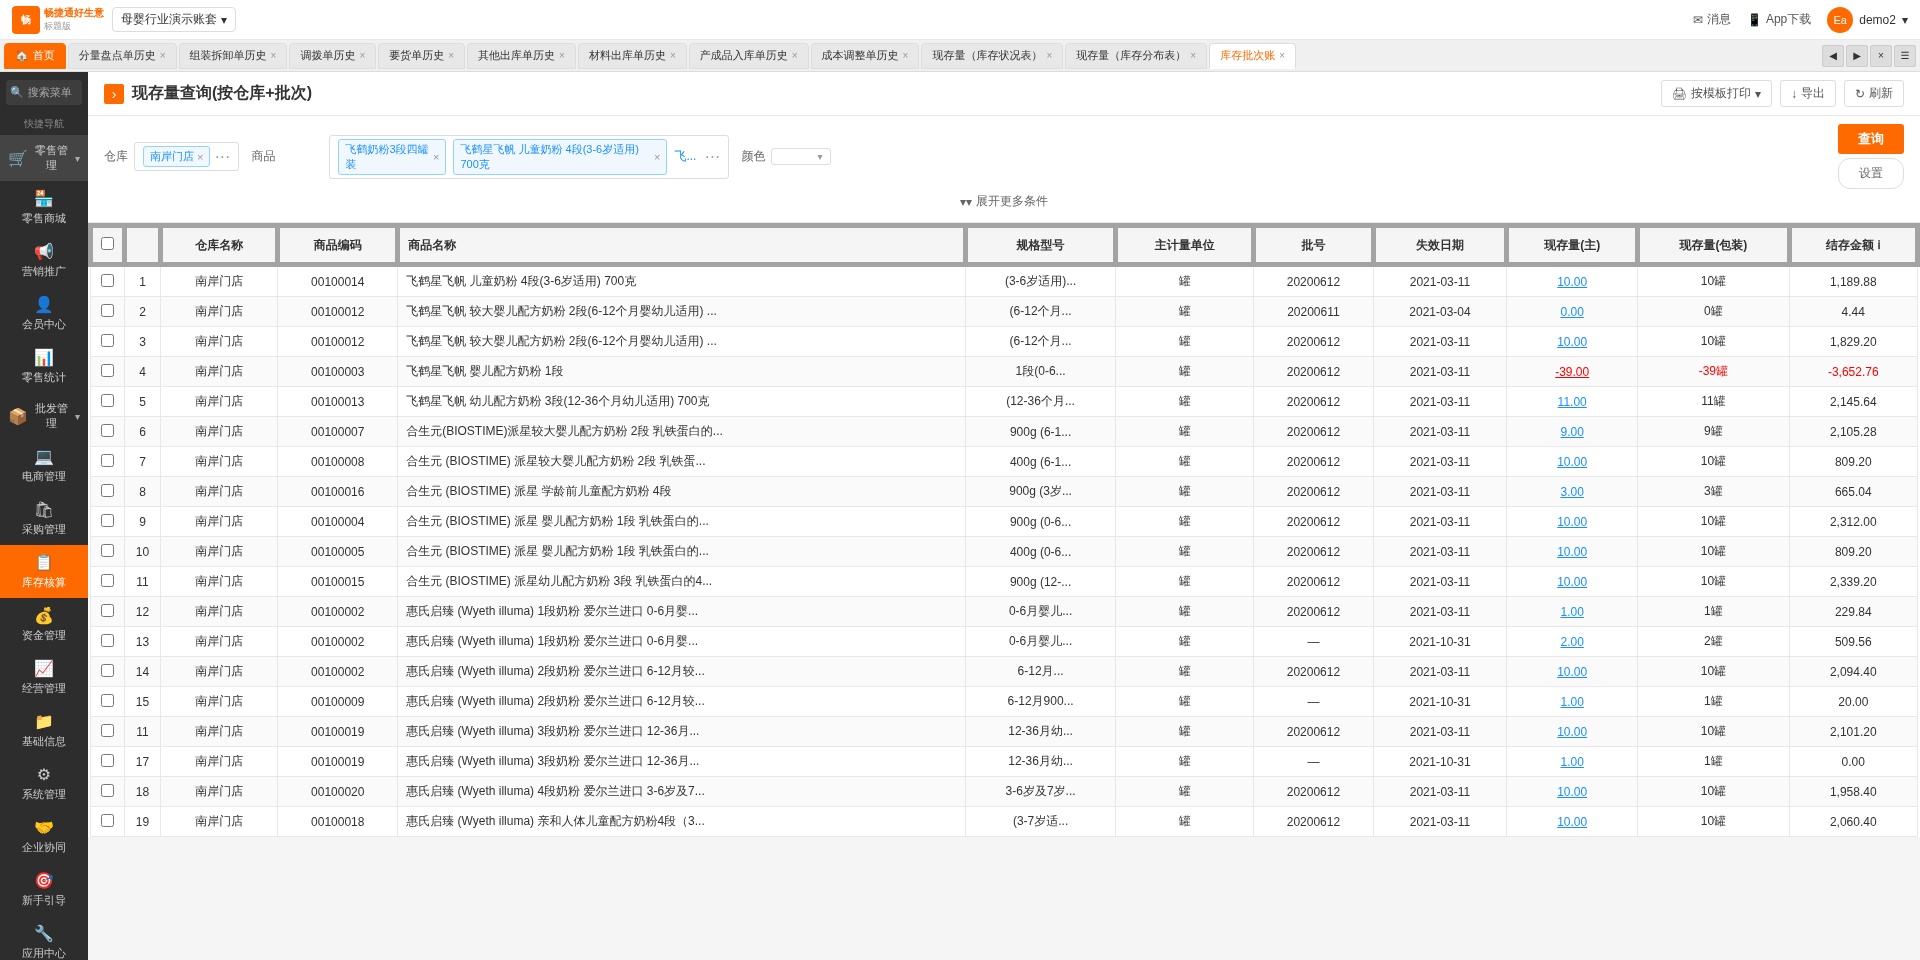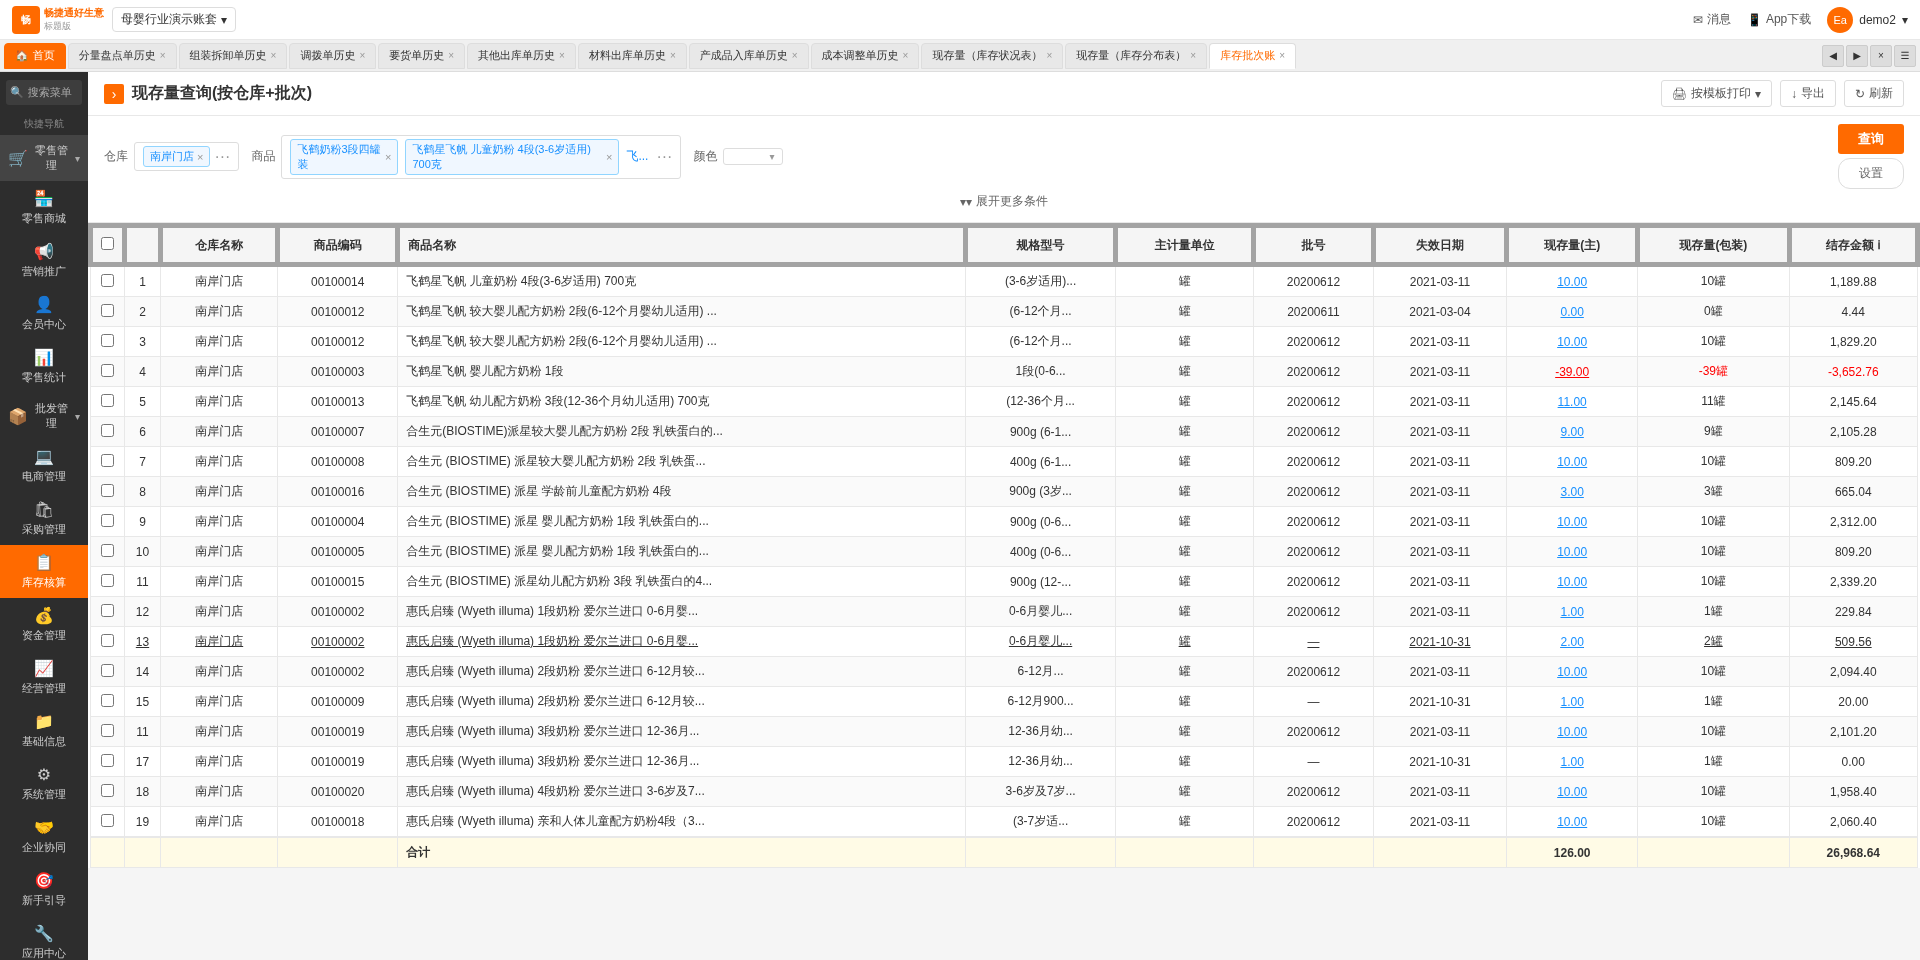--- a/index.html
+++ b/index.html
@@ -285,21 +285,21 @@
           <div class="filter-input">
             <span class="filter-tag">
               <span>南岸门店</span>
               <span class="close">×</span>
             </span>
             <span class="dots-btn">···</span>
           </div>
         </div>
         <div class="filter-item">
           <span class="filter-label">商品</span>
-          <div class="filter-input" style="max-width:400px;">
+          <div class="filter-input" style="max-width:400px;margin-left:48px;">
             <span class="filter-tag">
               <span>飞鹤奶粉3段四罐装</span>
               <span class="close">×</span>
             </span>
             <span class="filter-tag" style="margin-left:3px;">
               <span>飞鹤星飞帆 儿童奶粉 4段(3-6岁适用) 700克</span>
               <span class="close">×</span>
             </span>
             <span style="color:#1890ff;margin-left:3px;">飞...</span>
             <span class="dots-btn" style="margin-left:4px;">···</span>
@@ -507,21 +507,21 @@
     <td>00100002</td>
     <td class="td-left">惠氏启臻 (Wyeth illuma) 1段奶粉 爱尔兰进口 0-6月婴...</td>
     <td>0-6月婴儿...</td>
     <td>罐</td>
     <td>20200612</td>
     <td>2021-03-11</td>
     <td class="td-link ">1.00</td>
     <td class="">1罐</td>
     <td class="">229.84</td>
   </tr>
-            <tr style="background: rgb(255, 255, 255); text-decoration: underline;">
+            <tr style="background: rgb(255, 255, 255);">
     <td><input type="checkbox" style=""></td>
     <td>13</td>
     <td>南岸门店</td>
     <td>00100002</td>
     <td class="td-left">惠氏启臻 (Wyeth illuma) 1段奶粉 爱尔兰进口 0-6月婴...</td>
     <td>0-6月婴儿...</td>
     <td>罐</td>
     <td>—</td>
     <td>2021-10-31</td>
     <td class="td-link ">2.00</td>
@@ -605,31 +605,17 @@
     <td>00100018</td>
     <td class="td-left">惠氏启臻 (Wyeth illuma) 亲和人体儿童配方奶粉4段（3...</td>
     <td>(3-7岁适...</td>
     <td>罐</td>
     <td>20200612</td>
     <td>2021-03-11</td>
     <td class="td-link ">10.00</td>
     <td class="">10罐</td>
     <td class="">2,060.40</td>
   </tr>
-            <tr class="total-row">
-  <td></td>
-  <td></td>
-  <td></td>
-  <td></td>
-  <td class="td-left">合计</td>
-  <td></td>
-  <td></td>
-  <td></td>
-  <td></td>
-  <td>126.00</td>
-  <td></td>
-  <td>26,968.64</td>
-</tr>
           </tbody>
       </table>
     </div>
   </div>
 </div>
 
 </body></html>

